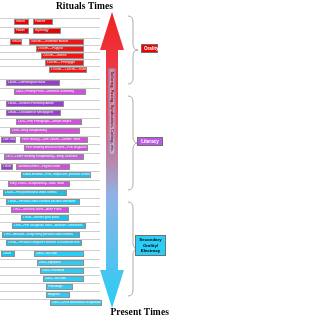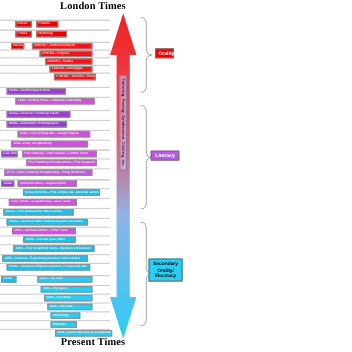--- a/index.html
+++ b/index.html
@@ -21,21 +21,21 @@
     left: 0;
     width: 169px;
     text-align: center;
     font-family: "Liberation Serif", serif;
     font-weight: bold;
     font-size: 9.5px;
     color: #000000;
     letter-spacing: 0.1px;
   }
   #title-top { top: 1px; }
-  #title-bottom { top: 307px; }
+  #title-bottom { top: 307px; text-align: right; }
 
   
   #arrow-layer {
     position: absolute;
     left: 99px;
     top: 12px;
     width: 26px;
     height: 296px;
   }
   #arrow-layer svg { display: block; }
@@ -126,21 +126,21 @@
   }
   #label-secondary {
     left: 135px; top: 235px; width: 31px;
     background: #29cdf5; color: #000000;
     font-size: 4.4px; line-height: 5.6px;
   }
 </style>
 </head>
 <body>
 
-<div class="era-title" id="title-top">London Times</div>
+<div class="era-title" id="title-top">Rituals Times</div>
 
 <div class="era-title" id="title-bottom">Present Times</div>
 
 <div class="rows" id="rows-layer">
     <div class="row" style="top: 18px; left: 0px; width: 100px;">
       <div class="bar red" style="left: 14px; width: 15px;">
         <span>Rituals</span>
       </div>
     </div>
     <div class="row" style="top: 18px; left: 0px; width: 100px;">

